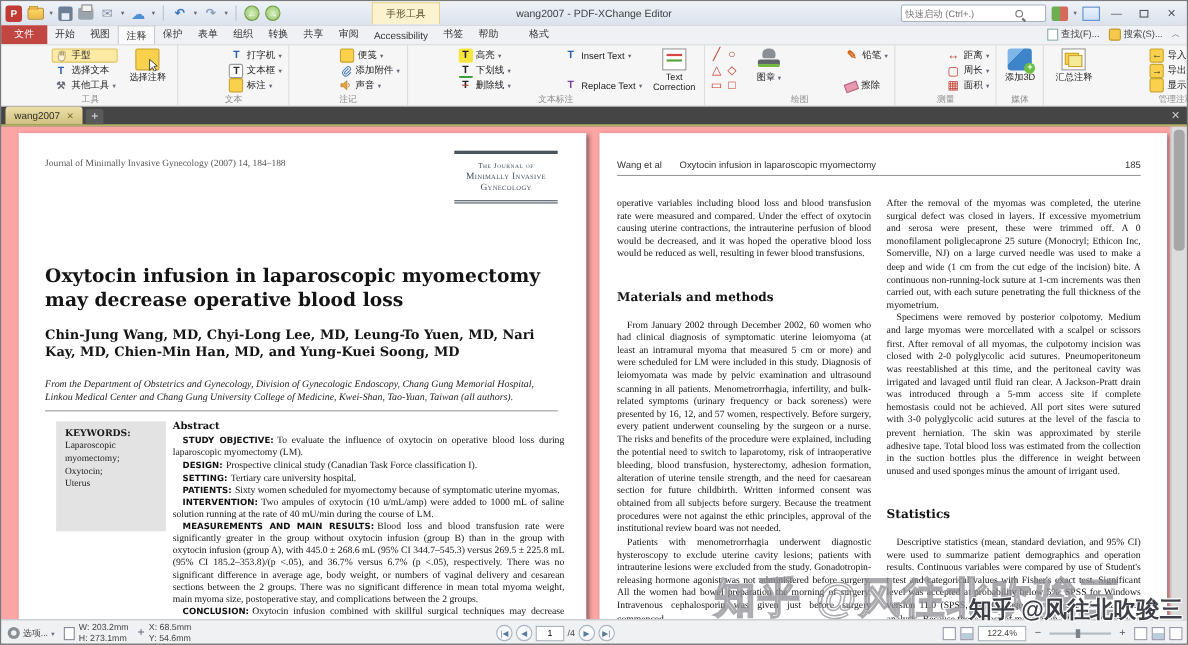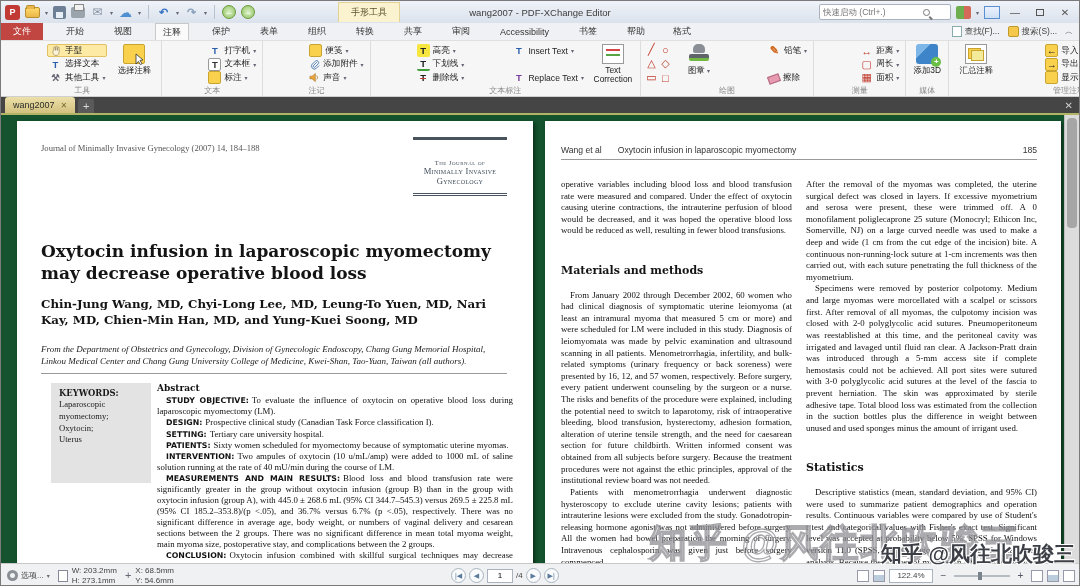--- a/index.html
+++ b/index.html
@@ -39,21 +39,21 @@
   .i-users { width:15px; height:13px; background:linear-gradient(90deg,#6fae4e 50%,#d46a5a 50%); border-radius:2px; }
   .i-grid { width:16px; height:13px; border:1px solid #5a8fd1; background:linear-gradient(#eaf2fc,#cfe0f5); }
   .winbtn { width:20px; height:16px; display:inline-flex; align-items:center; justify-content:center;
     font-size:10px; color:#555; }
   .winbtn.max i { display:block; width:8px; height:7px; border:1px solid #555; }
 
   
   .menubar { position:absolute; left:0; top:22px; width:100%; height:18px; background:#f0f1f4;
     display:flex; align-items:stretch; font-size:9px; color:#333; border-bottom:1px solid #e0e0e0; }
   .file-btn { background:#c14540; color:#fff; padding:0 12px; display:flex; align-items:center; }
-  .mtab { display:flex; align-items:center; padding:0 7px;margin-left:16px; }
+  .mtab { display:flex; align-items:center; padding:0 7px; }
   .mtab.active { background:#fafafa; border:1px solid #c9c9c9; border-bottom:none; }
   .mtab.format { margin-left:14px; }
   .mright { margin-left:auto; display:flex; align-items:center; gap:8px; padding-right:6px; font-size:8.5px; color:#444; }
   .mi { display:flex; align-items:center; gap:3px; }
   .i-find { width:10px; height:11px; background:#fff; border:1px solid #8aa; }
   .i-searchdoc { width:11px; height:11px; background:#f5c84c; border:1px solid #bf9a2a; border-radius:2px; }
   .collapse { font-size:8px; color:#667; }
 
   
   .ribbon { position:absolute; left:0; top:40px; width:100%; height:56px; background:#f6f6f6;
@@ -96,27 +96,27 @@
   .tabbar { position:absolute; left:0; top:96px; width:100%; height:18px; background:#454545;
     border-bottom:2px solid #b2b465; display:flex; align-items:flex-end; padding-left:4px; }
   .doctab { height:16px; background:linear-gradient(#ecdfa8,#d2c17f); border-radius:3px 3px 0 0;
     display:flex; align-items:center; gap:6px; padding:0 8px; font-size:9px; color:#2c2c2c; }
   .doctab .x { color:#7a6a30; font-size:8px; }
   .addtab { width:16px; height:14px; margin-left:3px; background:#5a5a5a; color:#ddd; border-radius:2px 2px 0 0;
     display:flex; align-items:center; justify-content:center; font-size:11px; }
   .tabbar-close { margin-left:auto; margin-right:6px; color:#ccc; font-size:10px; align-self:center; }
 
   
-  .docarea { position:absolute; left:0; top:114px; width:100%; height:448px; background:#14532d; overflow:hidden; }
+  .docarea { position:absolute; left:0; top:114px; width:100%; height:448px; background:#fca5a5; overflow:hidden; }
   .pg { position:absolute; top:6px; width:516px; height:620px; background:#fff; box-shadow:2px 2px 4px rgba(0,0,0,.45); }
   .pg1 { left:16px; } .pg2 { left:544px; }
 
   .jline { position:absolute; left:24px; top:22px; font-size:8.6px; color:#555; font-family:"Liberation Serif",serif; }
   .jlogo { position:absolute; right:26px; top:16px; width:94px; text-align:center;
-    font-family:"Liberation Serif",serif; color:#3f4c59; border-top:3px solid #49535e; padding-top:19px; }
+    font-family:"Liberation Serif",serif; color:#3f4c59; border-top:3px solid #49535e; padding-top:8px; }
   .jlogo .l1 { font-size:6.5px; font-variant:small-caps; letter-spacing:.5px; }
   .jlogo .l2 { font-size:8.6px; font-variant:small-caps; letter-spacing:.3px; }
   .jlogo .rule { height:1px; background:#49535e; margin-top:7px; box-shadow:0 2px 0 #49535e; }
   .ptitle { position:absolute; left:24px; top:120px; width:466px; font-family:"DejaVu Serif",serif;
     font-weight:bold; font-size:17px; line-height:1.27; color:#141414; }
   .pauth { position:absolute; left:24px; top:176px; width:450px; font-family:"DejaVu Serif",serif;
     font-weight:bold; font-size:11.8px; line-height:1.35; color:#141414; }
   .paffil { position:absolute; left:24px; top:222px; width:460px; font-family:"Liberation Serif",serif;
     font-style:italic; font-size:9px; line-height:1.35; color:#222; }
   .prule { position:absolute; left:24px; top:252px; width:466px; border-top:1px solid #999; }

